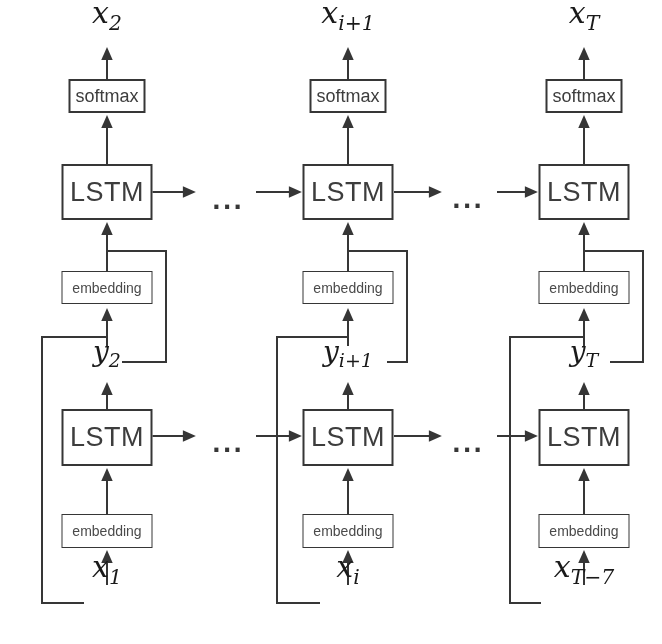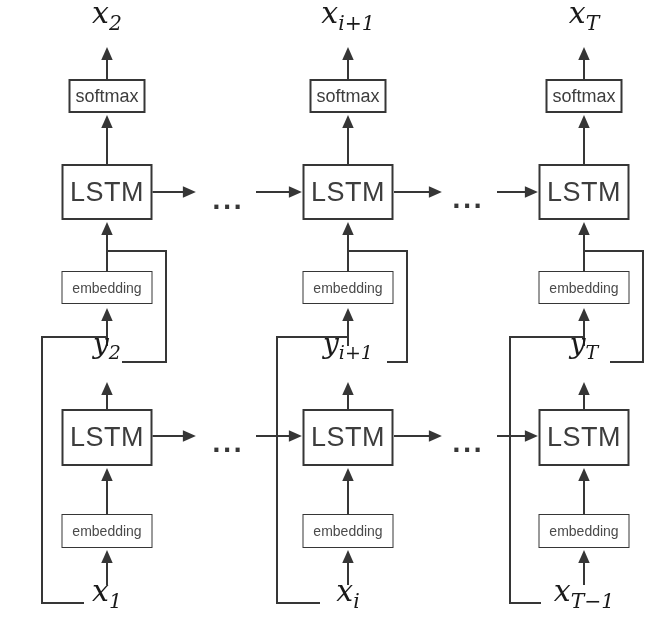--- a/index.html
+++ b/index.html
@@ -24,22 +24,22 @@
   .emb-l     { top:514px; width:91px; height:34px; border:1.5px solid var(--line,#363636); font-size:14px; color:#4a4a4a; }
 
   .c0 { left:107px; } .c1 { left:348px; } .c2 { left:584px; }
 
   .mlabel {
     position:absolute; transform:translateX(-50%);
     font-family:"DejaVu Serif","Liberation Serif",serif; font-style:italic;
     color:var(--labeltext,#1a1a1a); white-space:nowrap; line-height:1.15;
   }
   .top-l { top:-4px;  font-size:30px; }
-  .mid-l { top:328px; font-size:28px; }
-  .bot-l { top:574px; font-size:30px; }
+  .mid-l { top:336px; font-size:28px; }
+  .bot-l { top:550px; font-size:30px; }
   .sub { font-size:0.68em; vertical-align:-0.32em; letter-spacing:0; }
 
   .dots {
     position:absolute; transform:translate(-50%,-50%);
     font-family:"DejaVu Sans",sans-serif; font-weight:bold;
     font-size:23px; letter-spacing:2px; color:var(--line,#363636); line-height:1;
   }
   .d0 { left:228px; top:201px; } .d1 { left:468px; top:200px; }
   .d2 { left:228px; top:444px; } .d3 { left:468px; top:444px; }
 </style>
@@ -124,20 +124,20 @@
   <div class="mlabel mid-l c1"><span>y</span><span class="sub">i+1</span></div>
   <div class="mlabel bot-l c1"><span>x</span><span class="sub">i</span></div>
 
   <div class="box softmax-b c2">softmax</div>
   <div class="box lstm-t   c2">LSTM</div>
   <div class="box emb-u    c2">embedding</div>
   <div class="box lstm-b   c2">LSTM</div>
   <div class="box emb-l    c2">embedding</div>
   <div class="mlabel top-l c2"><span>x</span><span class="sub">T</span></div>
   <div class="mlabel mid-l c2"><span>y</span><span class="sub">T</span></div>
-  <div class="mlabel bot-l c2"><span>x</span><span class="sub">T−1</span></div>
+  <div class="mlabel bot-l c2"><span>x</span><span class="sub">T−7</span></div>
 
   <div class="dots d0">...</div>
   <div class="dots d1">...</div>
   <div class="dots d2">...</div>
   <div class="dots d3">...</div>
 
 </div>
 
 </body></html>

